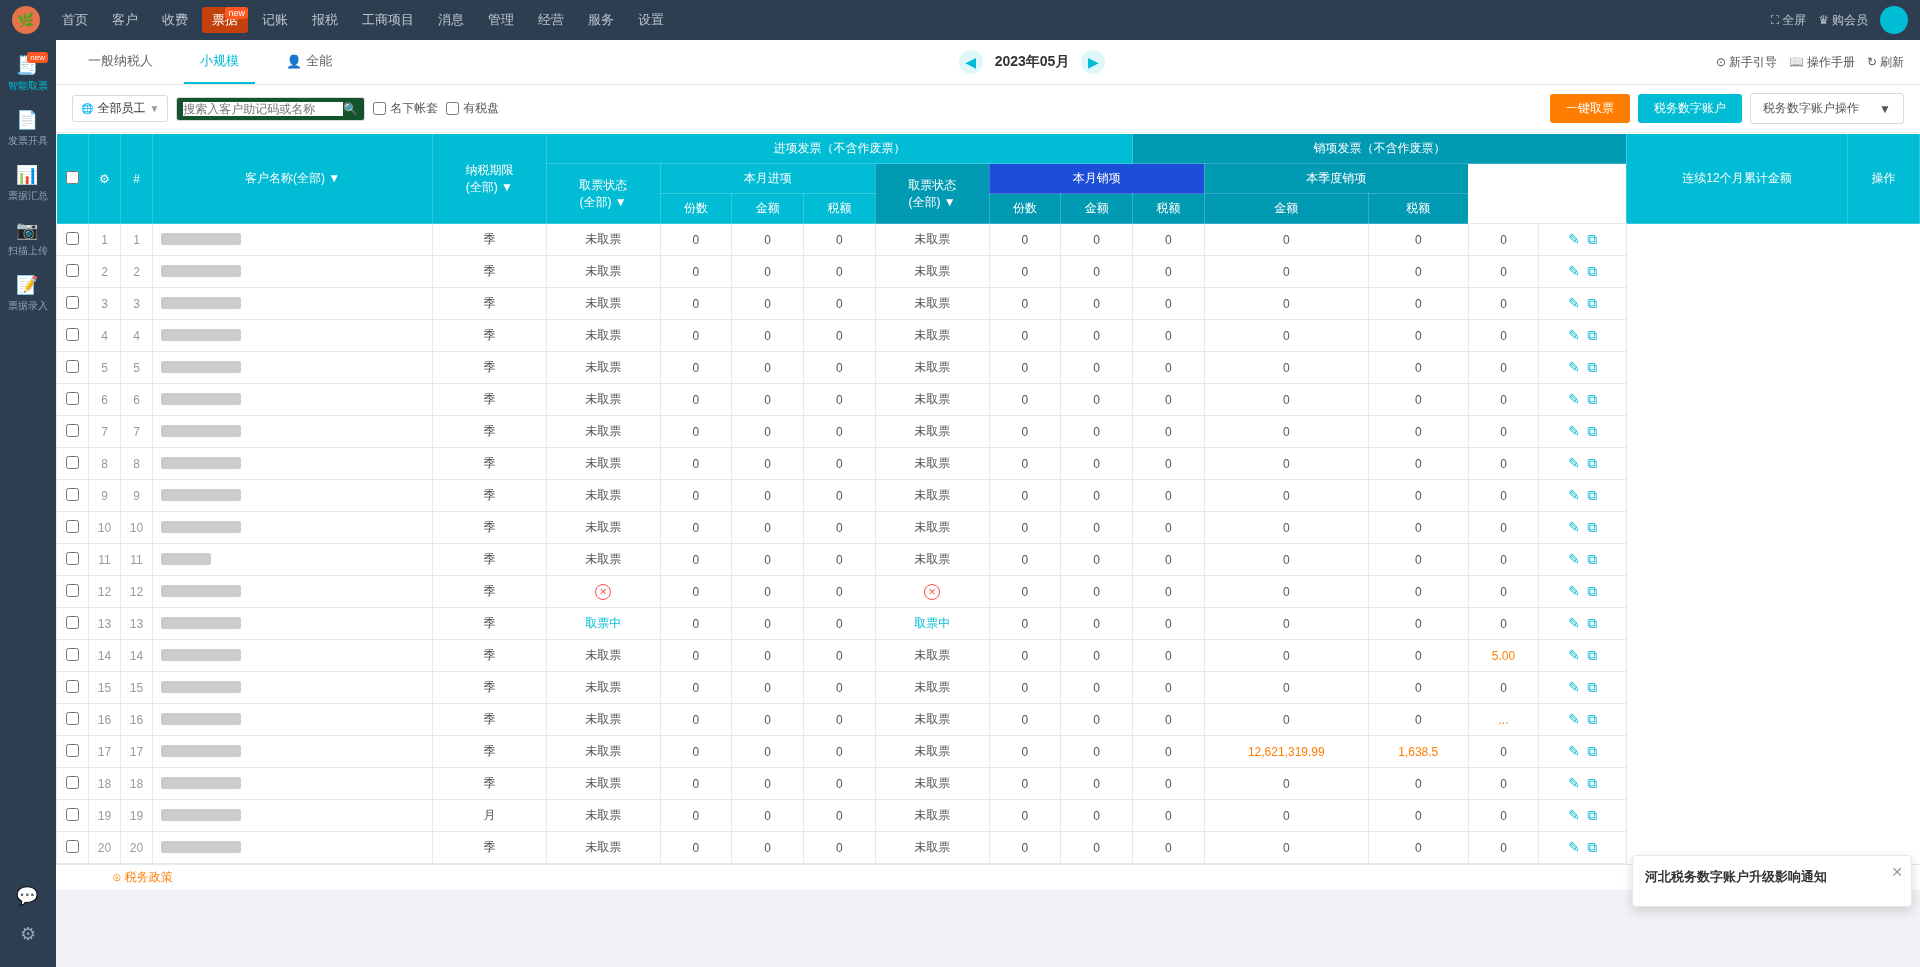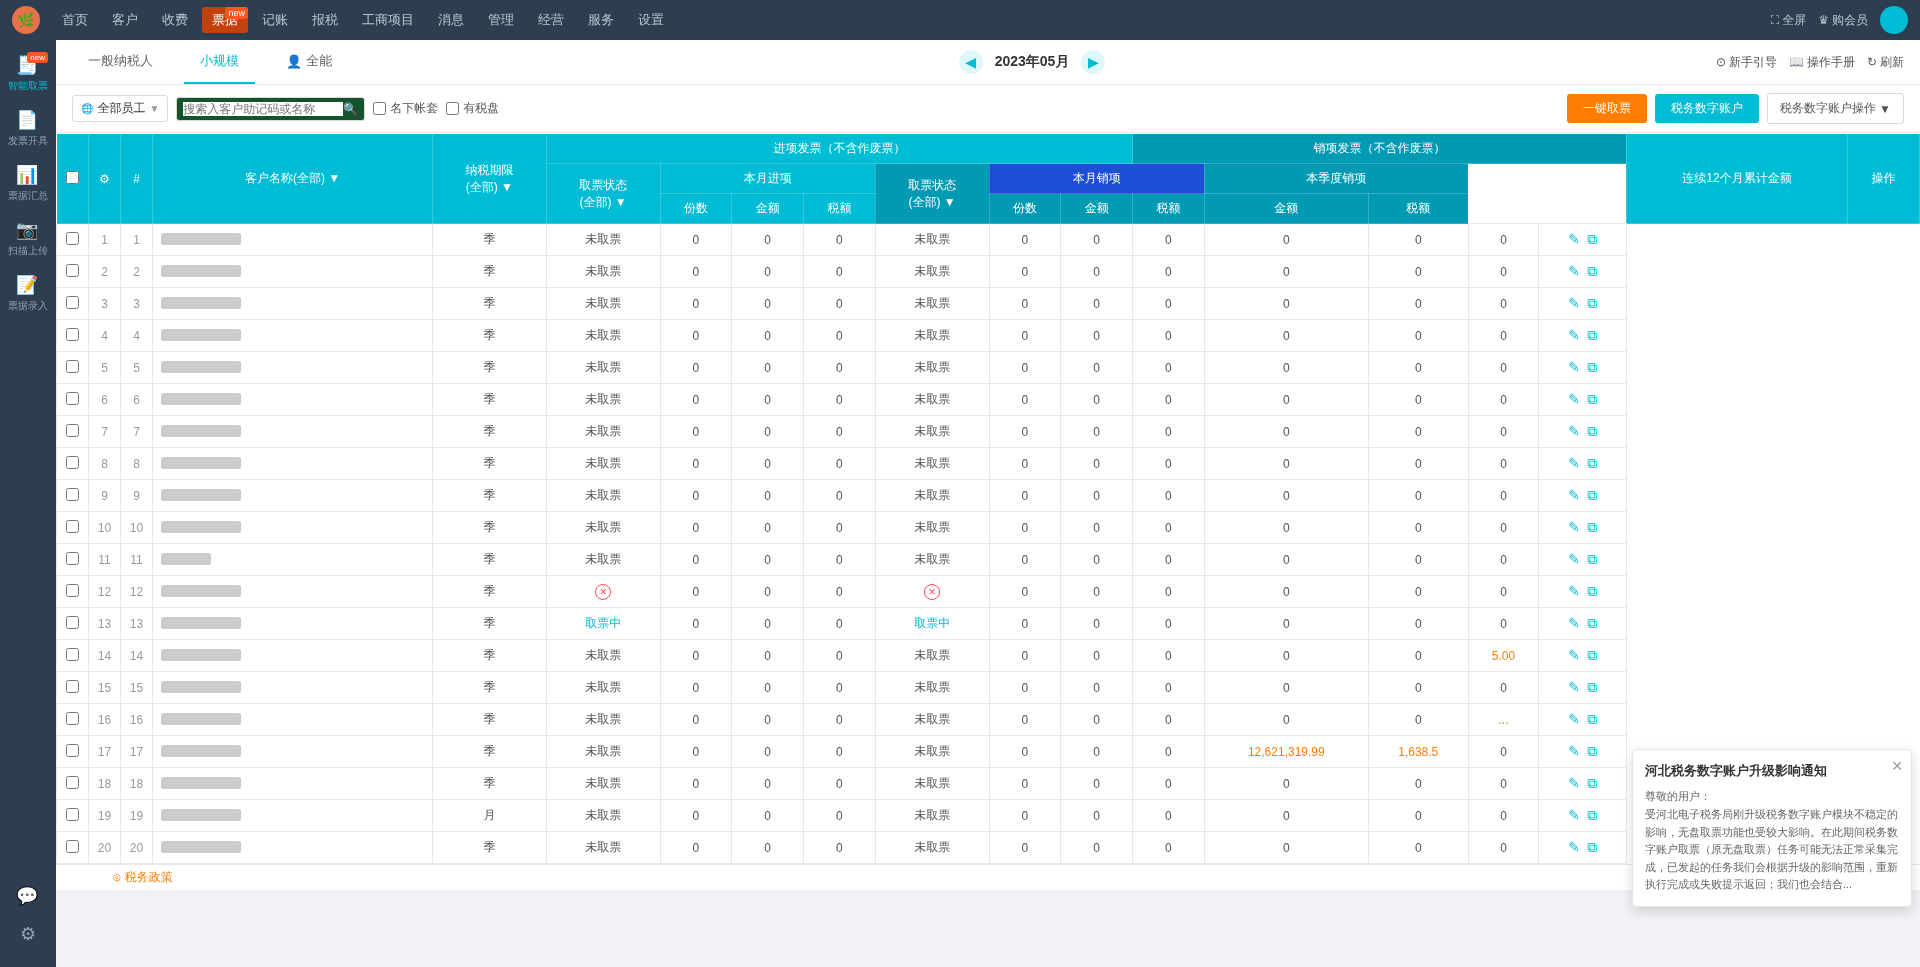--- a/index.html
+++ b/index.html
@@ -34,21 +34,21 @@
     
     .toolbar { background: #fff; padding: 8px 16px; display: flex; align-items: center; gap: 8px; border-bottom: 1px solid #e8e8e8; }
     .toolbar-left { display: flex; align-items: center; gap: 8px; flex: 1; }
     .toolbar-right { display: flex; align-items: center; gap: 8px; }
     .filter-select { border: 1px solid #d9d9d9; border-radius: 3px; padding: 4px 8px; font-size: 12px; display: flex; align-items: center; gap: 4px; cursor: pointer; background: #fff; min-width: 80px; }
     .search-input-wrap { border: 1px solid #d9d9d9; border-radius: 3px; display: flex; align-items: center; padding: 4px 6px; background: #14532d; }
     .search-input-wrap input { border: none; outline: none; font-size: 12px; width: 160px; }
     .checkbox-label { display: flex; align-items: center; gap: 4px; font-size: 12px; cursor: pointer; color: #555; }
     .btn-orange { background: #ff7d00; color: white; border: none; padding: 6px 16px; border-radius: 3px; cursor: pointer; font-size: 12px; margin-left: 28px; }
     .btn-teal { background: #00bcd4; color: white; border: none; padding: 6px 16px; border-radius: 3px; cursor: pointer; font-size: 12px; }
-    .btn-outline { background: #fff; color: #555; border: 1px solid #d9d9d9; padding: 6px 12px; border-radius: 3px; cursor: pointer; font-size: 12px; display: flex; align-items: center; gap: 3px; }
+    .btn-outline { background: #fff; color: #555; border: 1px solid #d9d9d9; padding: 6px 12px; border-radius: 3px; cursor: pointer; font-size: 12px; display: flex; align-items: center; gap: 20px; }
     .date-nav-btn { width: 24px; height: 24px; border-radius: 50%; background: #e0f7fa; color: #00bcd4; border: none; cursor: pointer; display: flex; align-items: center; justify-content: center; font-size: 14px; }
     .date-label { font-size: 14px; font-weight: 700; color: #333; }
 
     
     .table-container { background: #fff; margin: 0; overflow: auto; }
     table { width: 100%; border-collapse: collapse; font-size: 12px; }
     thead tr { background: #00bcd4; color: #fff; }
     thead th { padding: 6px 8px; text-align: center; border: 1px solid rgba(255,255,255,0.2); white-space: nowrap; font-weight: 500; }
     tbody tr { background: #fff; }
     tbody td { padding: 5px 8px; text-align: center; border: 1px solid #e8e8e8; white-space: nowrap; color: #555; }
@@ -675,14 +675,13 @@
     <div class="status-bar">
       <span class="tax-policy">⊙ 税务政策</span>
       <span>共93条记录</span>
     </div>
   </div>
 </div>
 
 <div class="notification-popup">
   <div class="notification-popup-close">✕</div>
   <div class="notification-popup-title">河北税务数字账户升级影响通知</div>
-  <div style="line-height:1.6; color:#666; font-size:11px;">尊敬的用户：<br>受河北电子税务局刚升级税务数字账户模块不稳定的影响，无盘取票功能也受较大影响。在此期间税务数字账户取票（原无盘取票）任务可能无法正常采集完成，已发起的任务我们会根据升级的影响范围，重新执行完成或失败提示返回；我们也会结合...</div>
 </div>
 
 </body></html>

